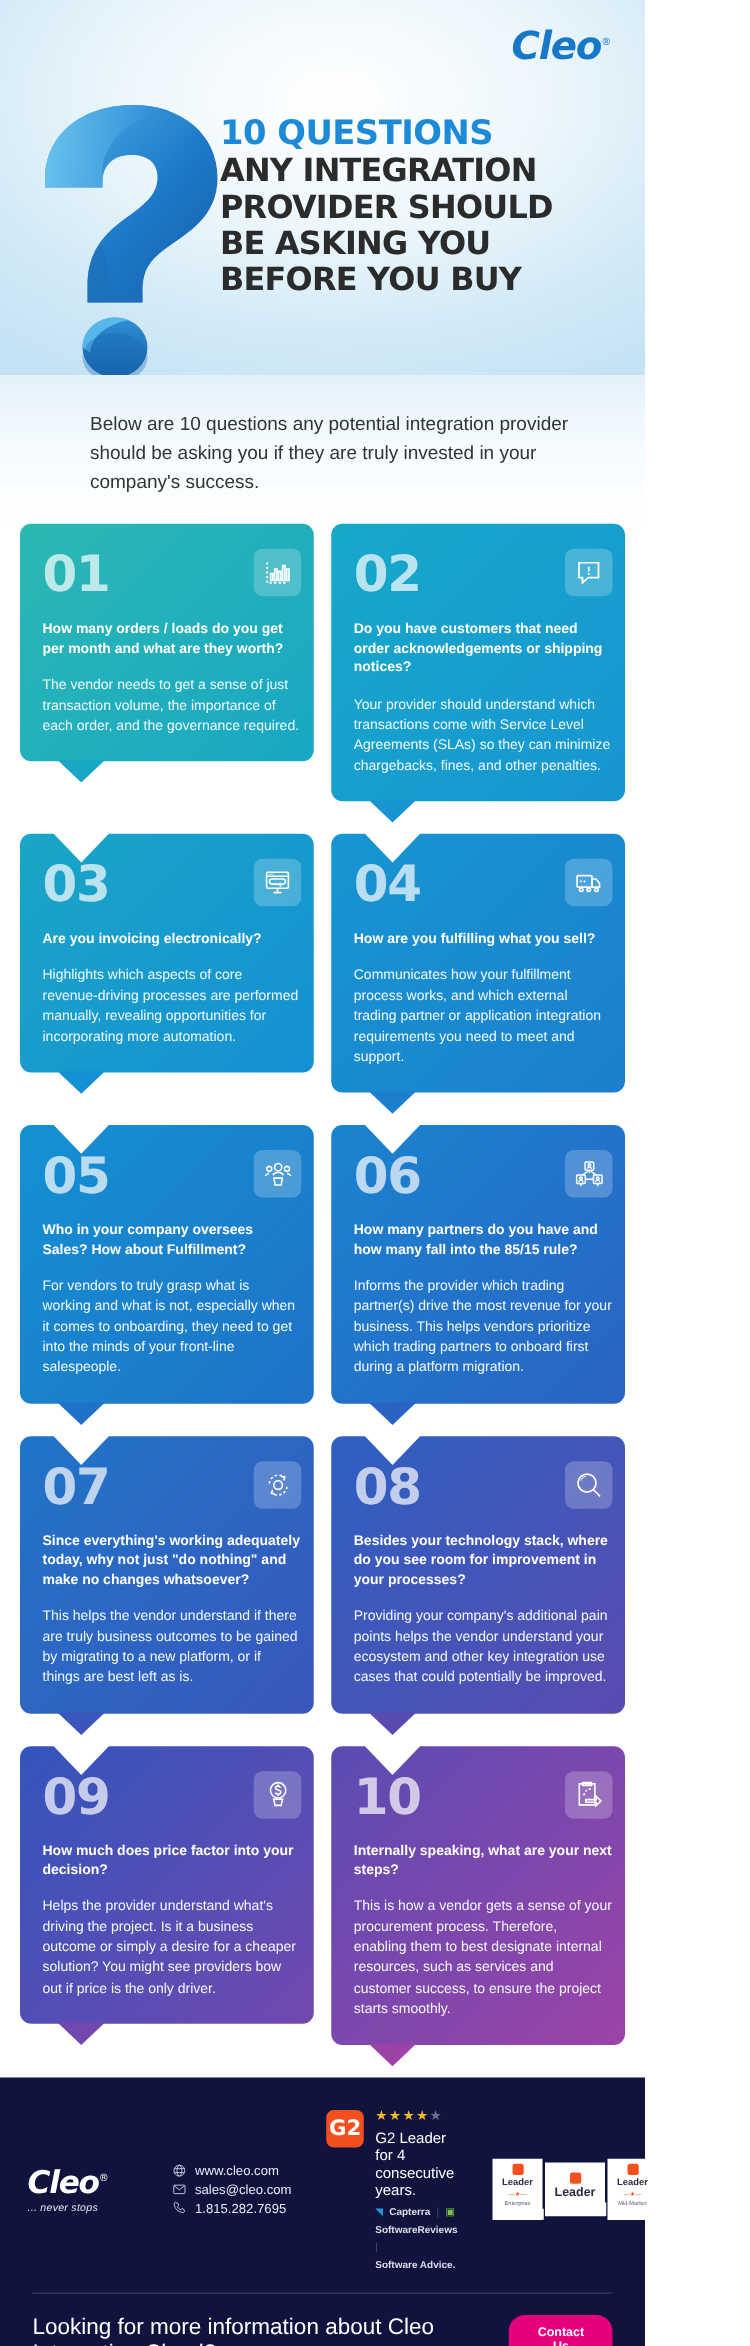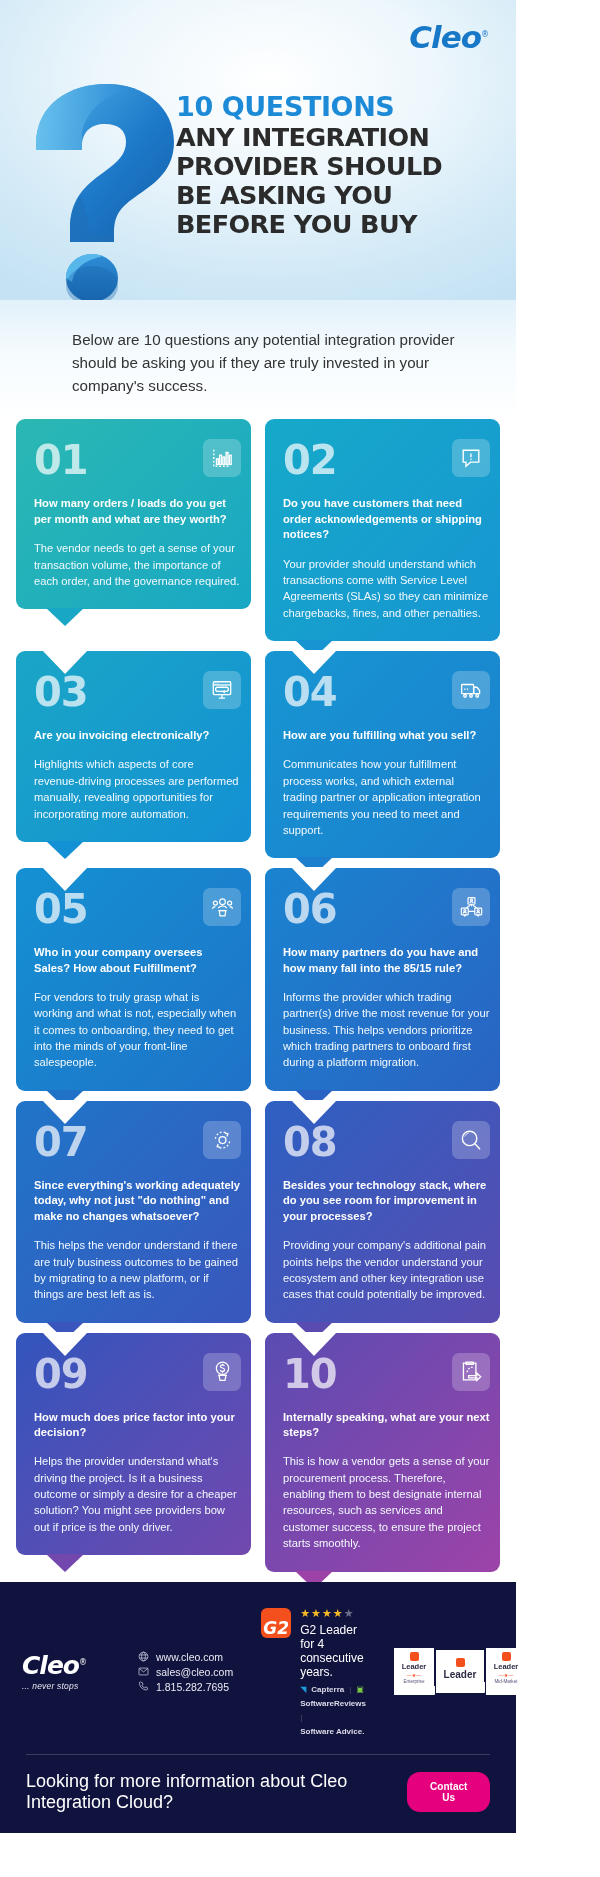--- a/index.html
+++ b/index.html
@@ -63,21 +63,21 @@
     padding:0 16px 0 16px;
     background:#ffffff;
   }
   .cell { position:relative; }
 
   .card {
     position:relative;
     border-radius:9px 9px 9px 9px;
     padding:20px 10px 20px 18px;
     color:#ffffff;
-    margin-bottom:10px;
+    margin-bottom:26px;
   }
   
   .card .tail {
     position:absolute;
     left:30px;
     bottom:-17px;
     width:0; height:0;
     border-left:19px solid transparent;
     border-right:19px solid transparent;
     border-top:18px solid currentColor;
@@ -150,22 +150,22 @@
   }
   .f-cleo .logo-tm{color:#fff;}
   .f-tag { font-size:8.5px; font-style:italic; color:#e6e6ee; margin-top:3px; letter-spacing:0.2px;}
   .f-contact { flex:none; padding-left:4px; }
   .f-line { display:flex; align-items:center; gap:7px; font-size:10.5px; color:#e9e9f2; margin:3px 0; }
   .f-line svg { flex:none; }
   .f-div { width:1px; align-self:stretch; background:#3a3c63; margin:0 14px; }
   .f-g2 { flex:1; display:flex; align-items:flex-start; gap:9px; }
   .g2-badge {
     width:30px;height:30px;border-radius:6px;background:#f4501e;
-    display:flex;align-items:flex-end;justify-content:center;flex:none;
-    font-family:"DejaVu Sans", sans-serif;font-weight:bold;font-size:17px;color:#fff;font-style:italic;
+    display:flex;align-items:center;justify-content:center;flex:none;
+    font-family:"DejaVu Sans", sans-serif;font-weight:bold;font-size:17px;color:#fff;
   }
   .stars { color:#f5b825; font-size:11px; letter-spacing:1px; line-height:1; }
   .stars .dim { color:#6d6f8c; }
   .g2-text { font-size:12px; font-weight:normal; color:#ffffff; margin-top:4px; }
   .g2-sub { font-size:8px; color:#dcdce8; margin-top:6px; display:flex; align-items:center; gap:5px; flex-wrap:wrap;}
   .g2-sub b { font-weight:bold; }
   .g2-sub .sep { color:#4b4d72; }
   .badges { display:flex; align-items:center; gap:2px; flex:none; }
   .badge {
     width:40px; background:#ffffff; color:#11133f; text-align:center;
@@ -254,21 +254,21 @@
               <path d="M3 3v18h18" stroke-dasharray="2 2"></path>
               <rect x="6" y="13" width="2" height="6"></rect>
                 <rect x="9.5" y="9" width="2" height="10"></rect>
               <rect x="13" y="11" width="2" height="8"></rect>
                 <rect x="16.5" y="6" width="2" height="13"></rect>
               <rect x="20" y="9" width="2" height="10"></rect>
             </svg>
           </div>
         </div>
         <div class="card-q">How many orders / loads do you get per month and what are they worth?</div>
-        <div class="card-b">The vendor needs to get a sense of your transaction volume, the importance of each order, and the governance required.</div>
+        <div class="card-b">The vendor needs to get a sense of just transaction volume, the importance of each order, and the governance required.</div>
         <div class="tail"></div>
       </div>
     </div>
 
     <div class="cell">
       <div class="card c2">
         <div class="card-head">
           <div class="card-num">02</div>
           <div class="icon-box">
             <svg width="22" height="22" viewBox="0 0 24 24" fill="none" stroke="#ffffff" stroke-width="1.5">

